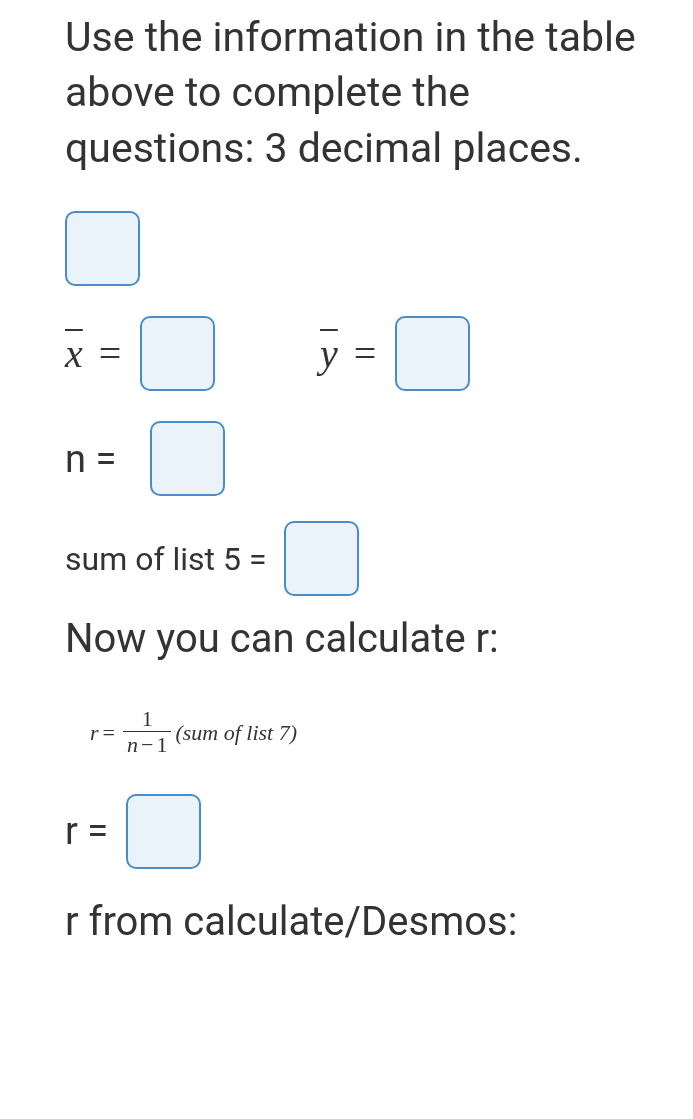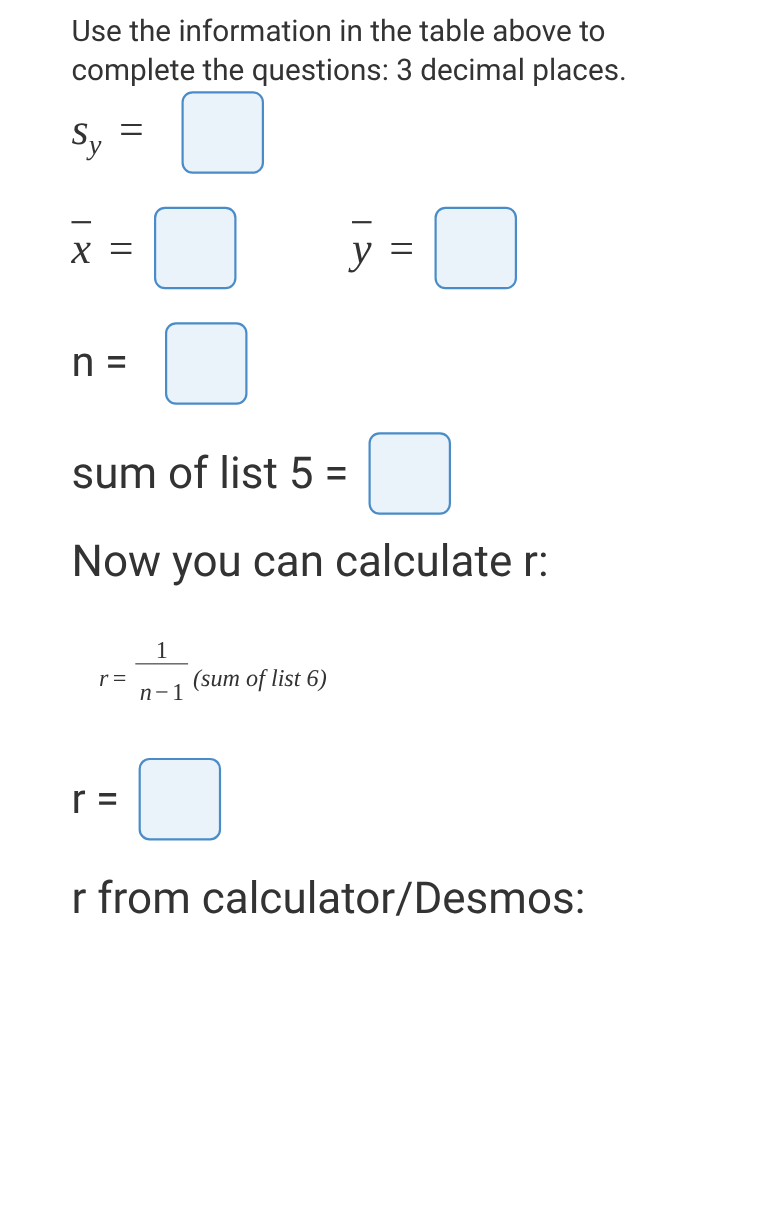--- a/index.html
+++ b/index.html
@@ -10,22 +10,23 @@
     body {
       font-family: -apple-system, BlinkMacSystemFont, "Segoe UI", Roboto, Helvetica, Arial, sans-serif;
       width: 693px;
       height: 1119px;
       padding: 10px 40px 0 65px;
       color: #333;
       background: #fff;
       overflow: hidden;
     }
     .instruction {
-      font-size: 27px;
+      font-size: 41px;
       line-height: 1.35;
+      margin-bottom: 35px;
       color: #333;
     }
     .row {
       display: flex;
       align-items: center;
       margin-bottom: 25px;
       gap: 10px;
     }
     .math-label {
       font-family: "Times New Roman", Georgia, serif;
@@ -37,21 +38,21 @@
     .math-label .sub {
       font-size: 26px;
       vertical-align: sub;
       font-style: italic;
     }
     .math-label .eq {
       font-style: normal;
       margin-left: 6px;
     }
     .text-label {
-      font-size: 40px;
+      font-size: 32px;
       color: #333;
     }
     .sans-label {
       font-size: 38px;
       font-family: -apple-system, BlinkMacSystemFont, "Segoe UI", Roboto, sans-serif;
       color: #333;
     }
     .overline {
       text-decoration: overline;
       text-decoration-thickness: 2px;
@@ -109,21 +110,21 @@
       align-items: center;
       margin: 0 4px;
       font-style: normal;
     }
     .fraction .num {
       padding: 0 4px;
       line-height: 1.1;
     }
     .fraction .den {
       border-top: 1.5px solid #333;
-      padding: 12px 4px;
+      padding: 0 4px;
       font-style: italic;
       line-height: 1.2;
     }
     .fraction .den .minus {
       font-style: normal;
       margin: 0 3px;
     }
     .paren-text {
       font-style: italic;
     }
@@ -145,25 +146,20 @@
       margin-bottom: 25px;
     }
   </style>
 </head>
 <body>
 
 <div class="instruction">Use the information in the table above to complete the questions: 3 decimal places.</div>
 
 <div class="pair-row">
   <div class="pair-left">
-    <div class="label-box">
-      <span class="math-label">
-        <span>s</span><span class="sub">y</span><span class="eq"> =</span>
-      </span>
-    </div>
     <input type="text" class="input-box" value="" style="">
   </div>
 </div>
 
 <div class="pair-row">
   <div class="pair-left">
     <div class="label-box-narrow">
       <span class="math-label">
         <span class="overline">x</span><span class="eq"> =</span>
       </span>
@@ -194,21 +190,21 @@
 
 <div class="section-text">Now you can calculate r:</div>
 
 <div class="formula-row">
   <span>r</span>
   <span class="eq">=</span>
   <span class="fraction">
     <span class="num">1</span>
     <span class="den"><span>n</span><span class="minus">−</span><span style="font-style:normal">1</span></span>
   </span>
-  <span class="paren-text">(sum of list 6)</span>
+  <span class="paren-text">(sum of list 7)</span>
 </div>
 
 <div class="r-row">
   <span class="sans-label" style="margin-right:18px;">r =</span>
   <input type="text" class="input-box" value="" style="">
 </div>
 
-<div class="section-text">r from calculator/Desmos:</div>
+<div class="section-text">r from calculate/Desmos:</div>
 
 </body></html>

